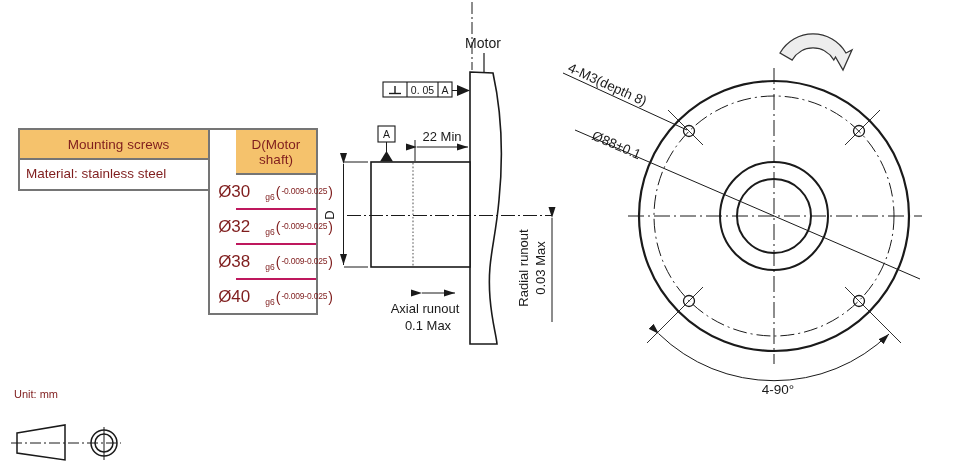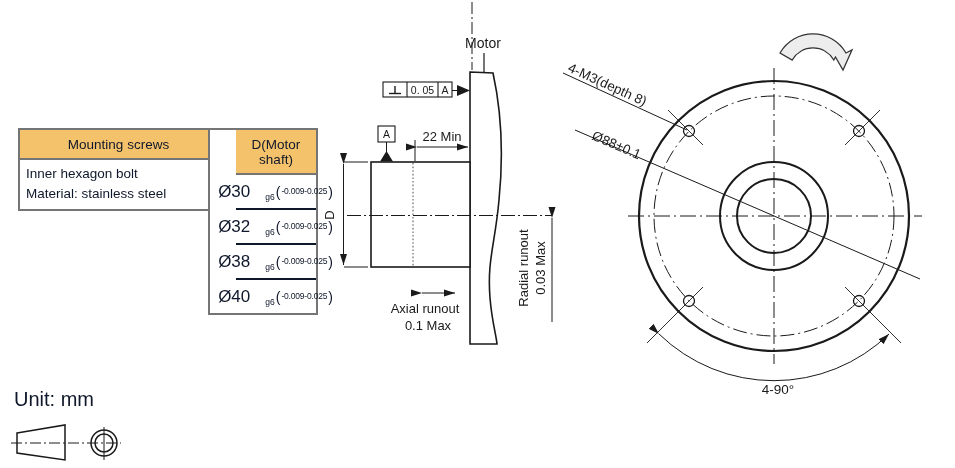--- a/index.html
+++ b/index.html
@@ -1,37 +1,37 @@
 <!DOCTYPE html>
 <html><head>
 <meta charset="utf-8">
 <style>
   html,body{margin:0;padding:0;background:#fff;}
   #stage{position:relative;width:955px;height:468px;background:#fff;overflow:hidden;
-         font-family:"Liberation Sans",sans-serif;color:#0f172a;}
+         font-family:"Liberation Sans",sans-serif;color:#7f1d1d;}
   #drawing{position:absolute;left:0;top:0;}
   svg text{font-family:"Liberation Sans",sans-serif;fill:#1a1a1a;}
 
   .tbl{position:absolute;background:#fff;border:2px solid #757575;box-sizing:border-box;}
   .tbl-header{background:#F5C26C;border-bottom:2px solid #757575;text-align:center;
               font-size:13.5px;padding:7px 2px 6px 2px;}
   #mounting-table{left:18px;top:128px;width:201px;}
   #mounting-table .tbl-body{padding:4px 6px 5px 6px;font-size:13.5px;}
   #mounting-table .tbl-body div{height:20px;line-height:20px;white-space:nowrap;}
 
   #shaft-table{left:208px;top:128px;width:110px;padding-left:26px;}
-  .d-row{height:33px;border-top:2px solid #0f172a;display:flex;align-items:center;
+  .d-row{height:33px;border-top:2px solid #be185d;display:flex;align-items:center;
          justify-content:center;white-space:nowrap;}
   .dia{font-size:17px;}
   .fit{font-size:8.5px;position:relative;top:5px;margin-left:15px;}
   .par{font-size:14px;margin:0 1px;}
   .tols{display:inline-flex;flex-direction:row;font-size:8.5px;line-height:8.5px;
         letter-spacing:-0.2px;}
 
-  #unit-label{position:absolute;left:14px;top:388px;font-size:20px;}
+  #unit-label{position:absolute;left:14px;top:388px;font-size:11px;}
 </style>
 </head>
 <body>
 
 <div id="stage">
 
   <svg id="drawing" width="955" height="468" viewBox="0 0 955 468">
     <defs>
       <marker id="arr" markerWidth="12" markerHeight="8" refX="11" refY="4" orient="auto">
         <path d="M0,0.5 L11,4 L0,7.5 Z" fill="#1a1a1a"></path>
@@ -142,21 +142,20 @@
       <line x1="11" y1="443" x2="121" y2="443" stroke="#1a1a1a" stroke-width="1" stroke-dasharray="11 3 2 3"></line>
       <circle cx="104" cy="443" r="13" fill="none" stroke="#1a1a1a" stroke-width="1.5"></circle>
       <circle cx="104" cy="443" r="9" fill="none" stroke="#1a1a1a" stroke-width="1.5"></circle>
       <line x1="104" y1="427" x2="104" y2="460" stroke="#1a1a1a" stroke-width="1"></line>
     </g>
   </svg>
 
   <div class="tbl" id="mounting-table">
     <div class="tbl-header">Mounting screws</div>
     <div class="tbl-body">
-      <div>Inner hexagon bolt</div>
       <div>Material: stainless steel</div>
     </div>
   </div>
 
   <div class="tbl" id="shaft-table">
     <div class="tbl-header">D(Motor shaft)</div>
 
     <div class="d-row" style="border-top:none;">
       <span class="dia">Ø30</span>
         <span class="fit">g6</span>

